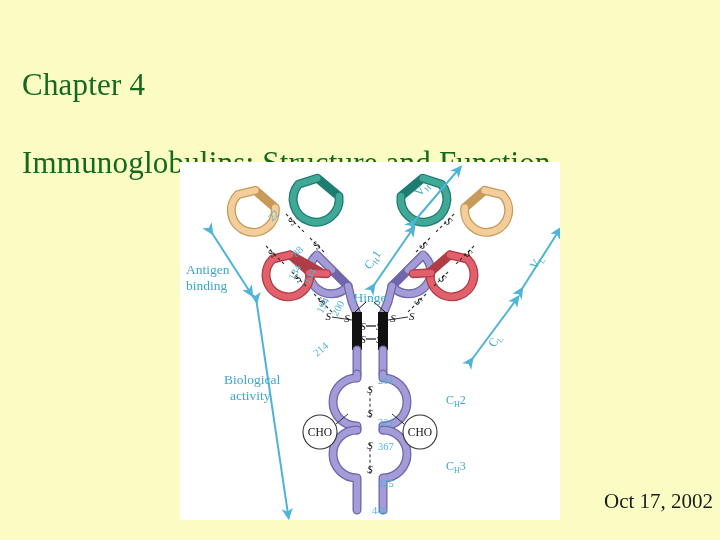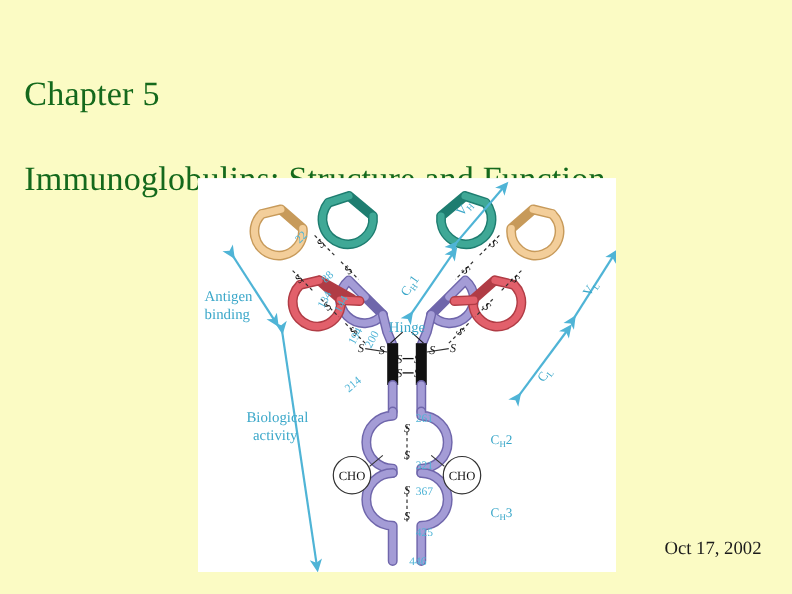--- a/index.html
+++ b/index.html
@@ -25,39 +25,39 @@
     position:absolute;left:180px;top:162px;
     width:380px;height:358px;
     background:#FFFFFF;
   }
   .figure-frame svg{display:block;width:380px;height:358px;}
 
   .date-stamp{
     position:absolute;left:604px;top:489px;
     color:#1b1b1b;
     font-family:"Liberation Serif", serif;
-    font-size:17px;
+    font-size:21px;
   }
 
   
   .lbl{ font-family:"Liberation Serif", serif; fill:#3aa7c9; }
   .lbl-big{ font-size:13.5px; }
   .lbl-dom{ font-size:12px; }
   .num{ font-family:"Liberation Serif", serif; fill:#4fb4d6; font-size:10.5px; }
   .ss{ font-family:"Liberation Serif", serif; font-style:italic; fill:#111; font-size:11px; }
   .cho{ font-family:"Liberation Serif", serif; fill:#111; font-size:11.5px; }
   .sub{ font-size:8px; }
 </style>
 </head>
 <body>
 
 <div id="slide">
 
   <div class="title-block">
-    <span class="title-line">Chapter 5</span>
+    <span class="title-line">Chapter 4</span>
     <span class="title-line">Immunoglobulins: Structure and Function</span>
   </div>
 
   <div class="figure-frame">
     <svg viewBox="0 0 380 358" xmlns="http://www.w3.org/2000/svg">
       <defs>
         <marker id="ahead" markerWidth="7" markerHeight="7" refX="3.2" refY="3.4" orient="auto">
           <path d="M0.4,0.6 L6.4,3.4 L0.4,6.2 L2.0,3.4 Z" fill="#4FB4D6"></path>
         </marker>
         <g id="dom">

